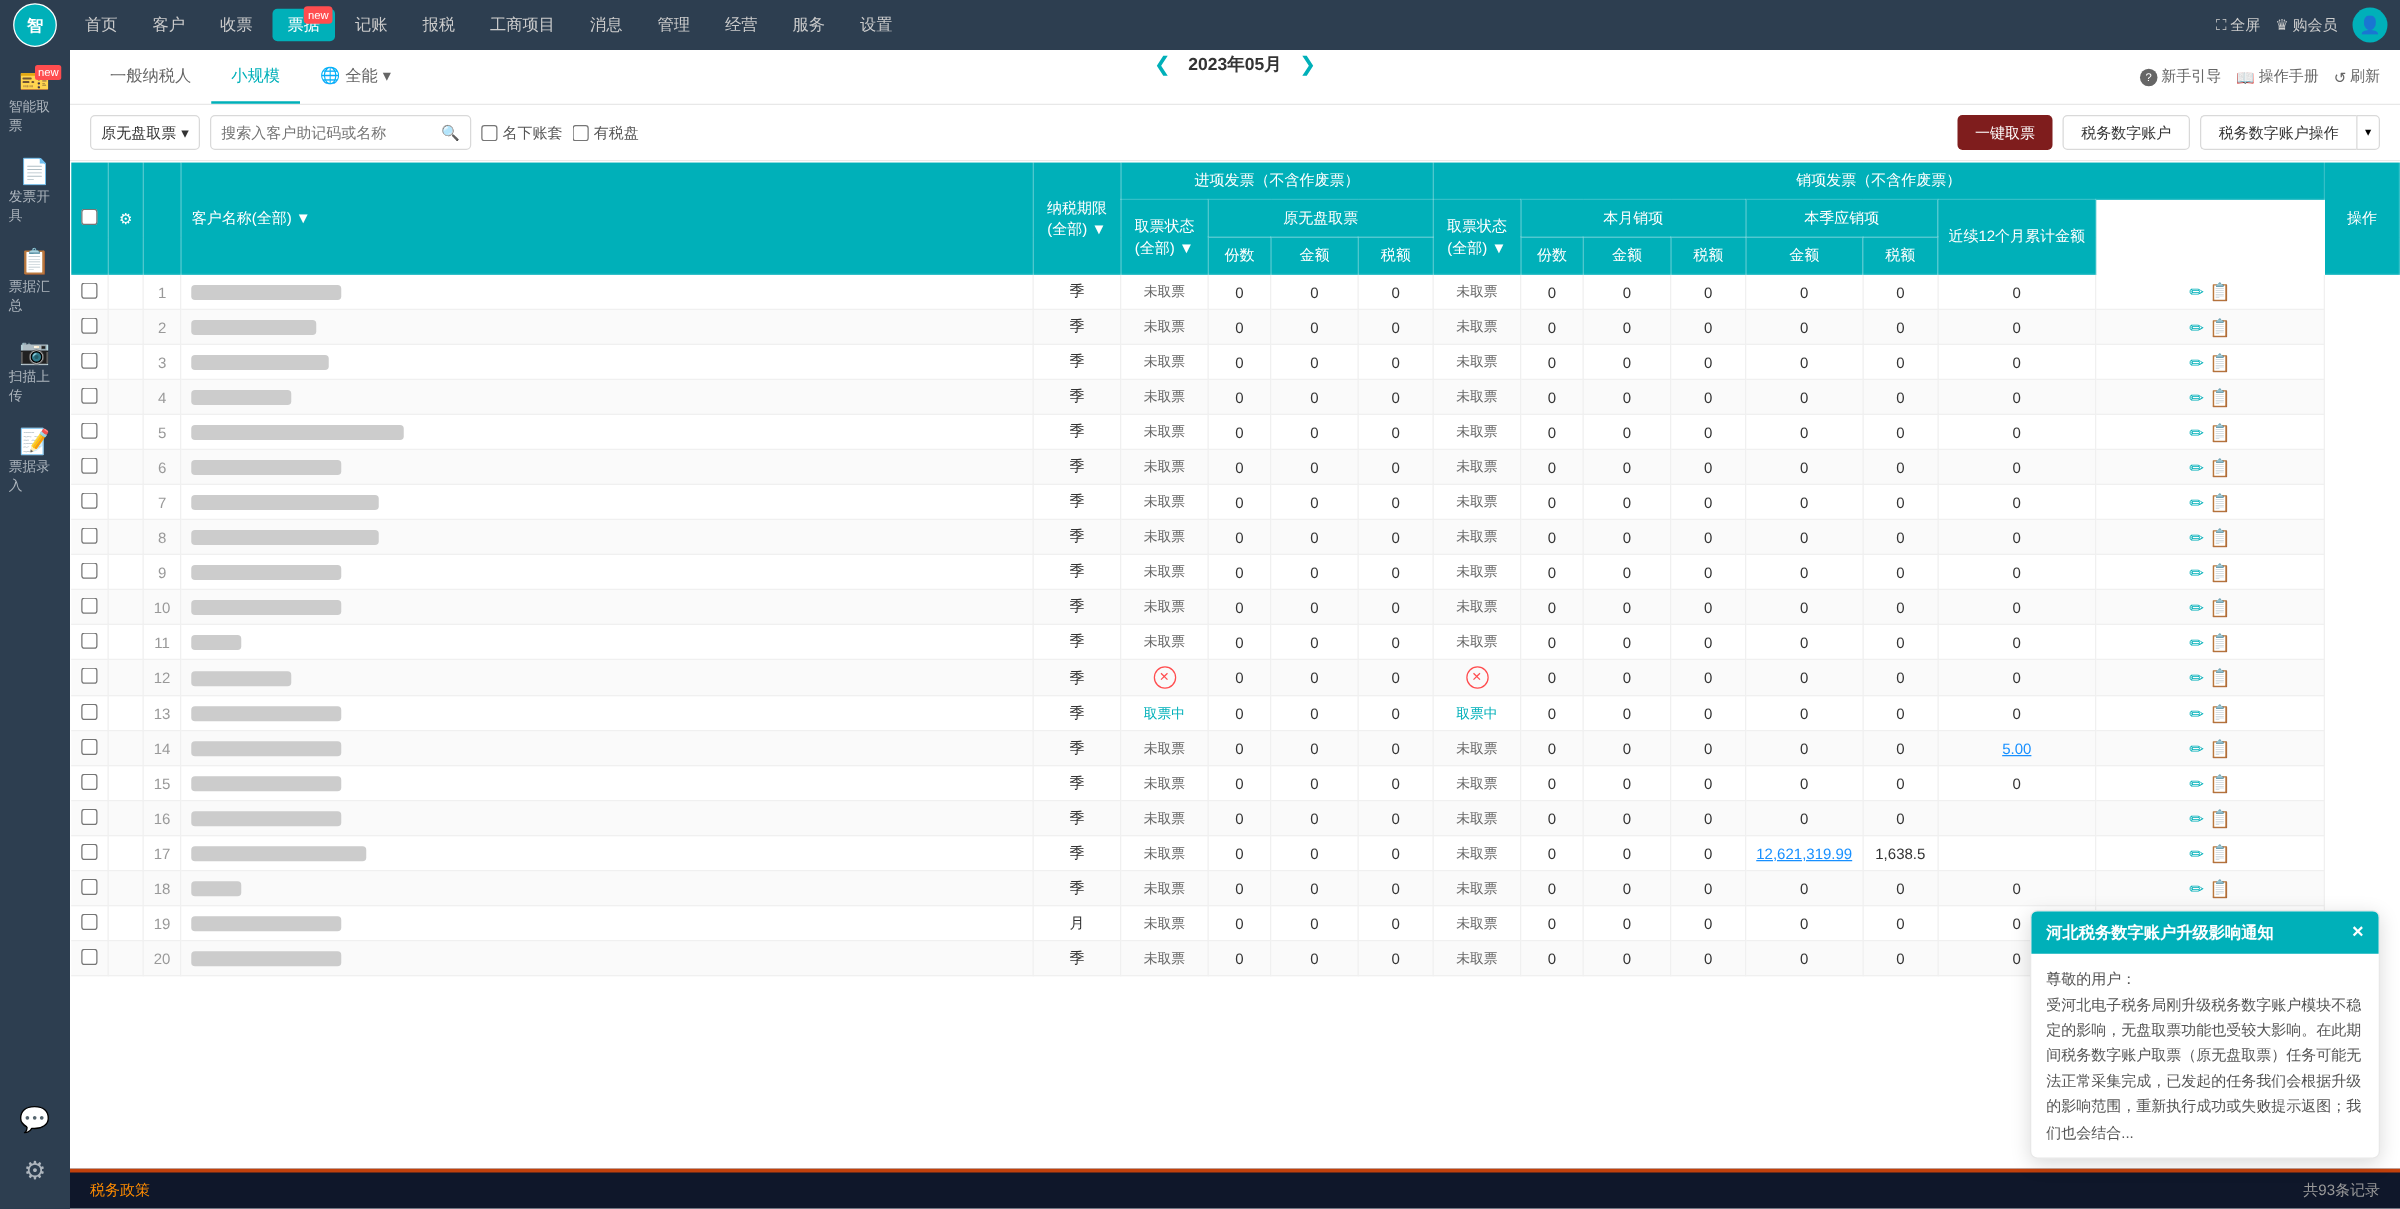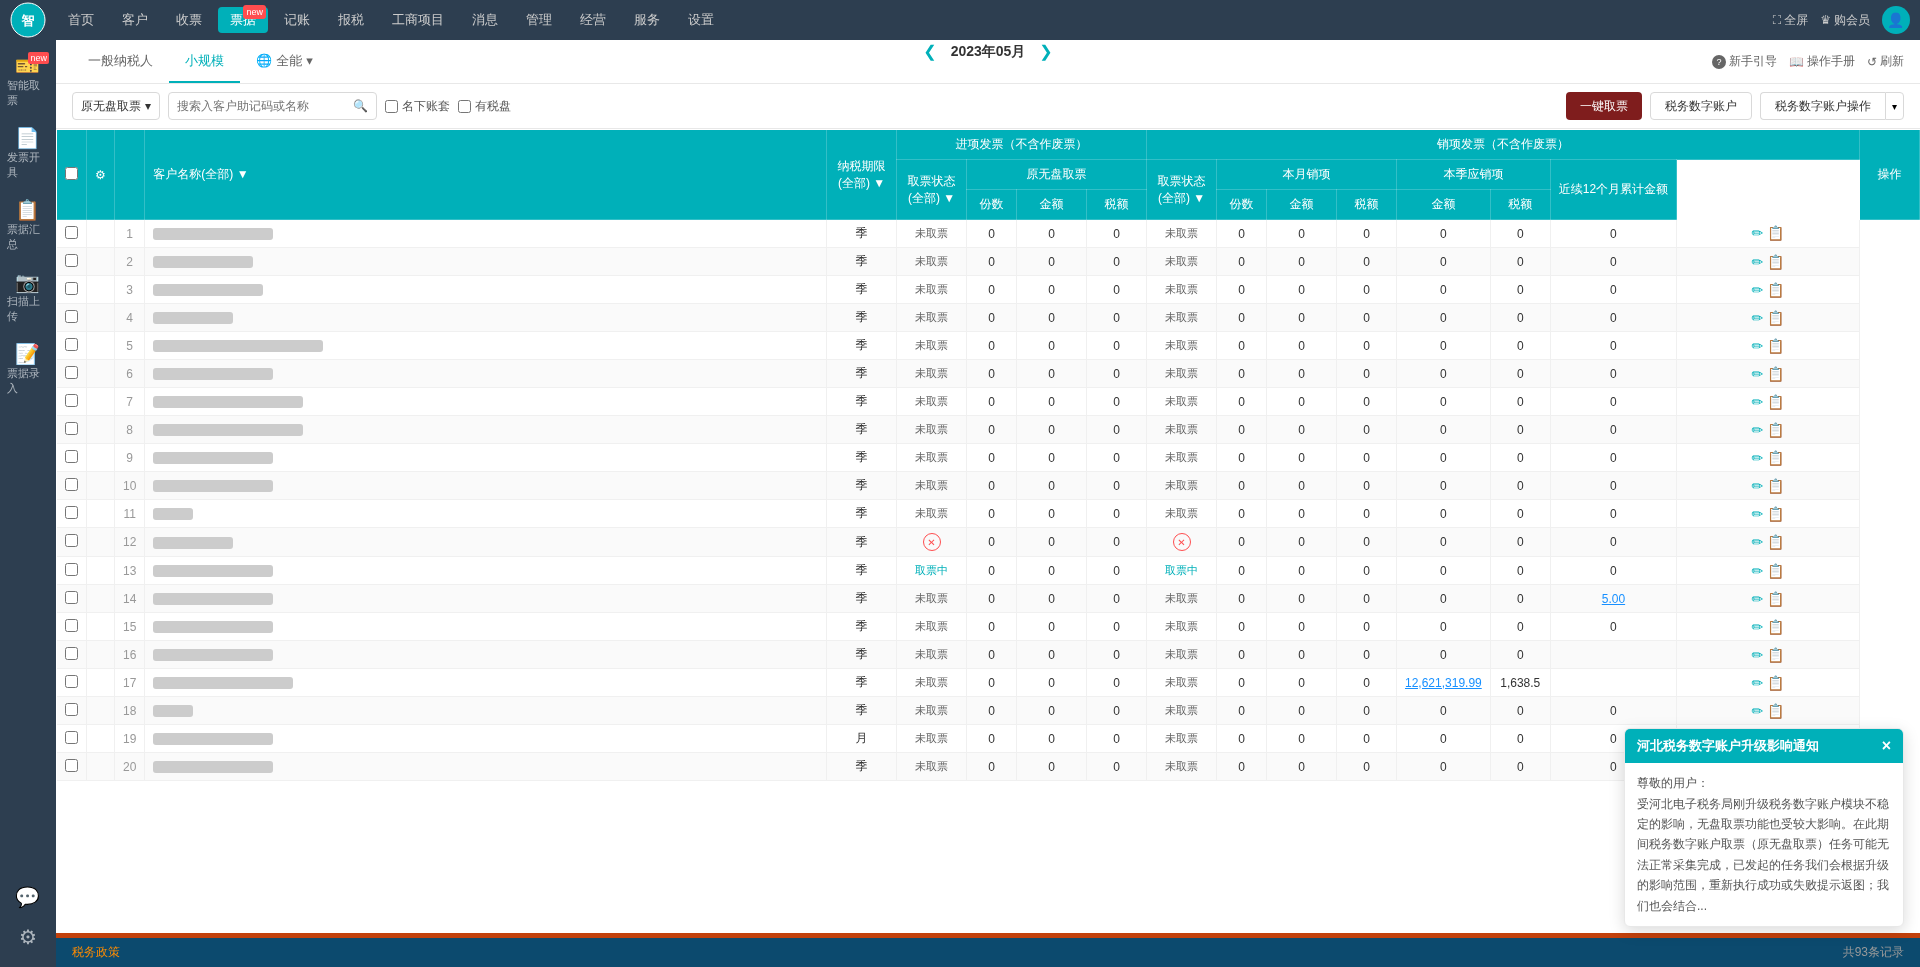--- a/index.html
+++ b/index.html
@@ -364,22 +364,22 @@
     .status-taking {
       color: #00b0b9;
       font-size: 11px;
     }
 
     
     .row-num { color: #999; }
 
     
     .table-footer {
-      background: #0c4a6e;
-      border-top: 5px solid #c2410c;
+      background: #0f172a;
+      border-top: 3px solid #c2410c;
       padding: 6px 16px;
       font-size: 12px;
       color: #666;
       flex-shrink: 0;
       display: flex;
       align-items: center;
       text-align: center;
     }
     .footer-tax {
       color: #ff8c00;

